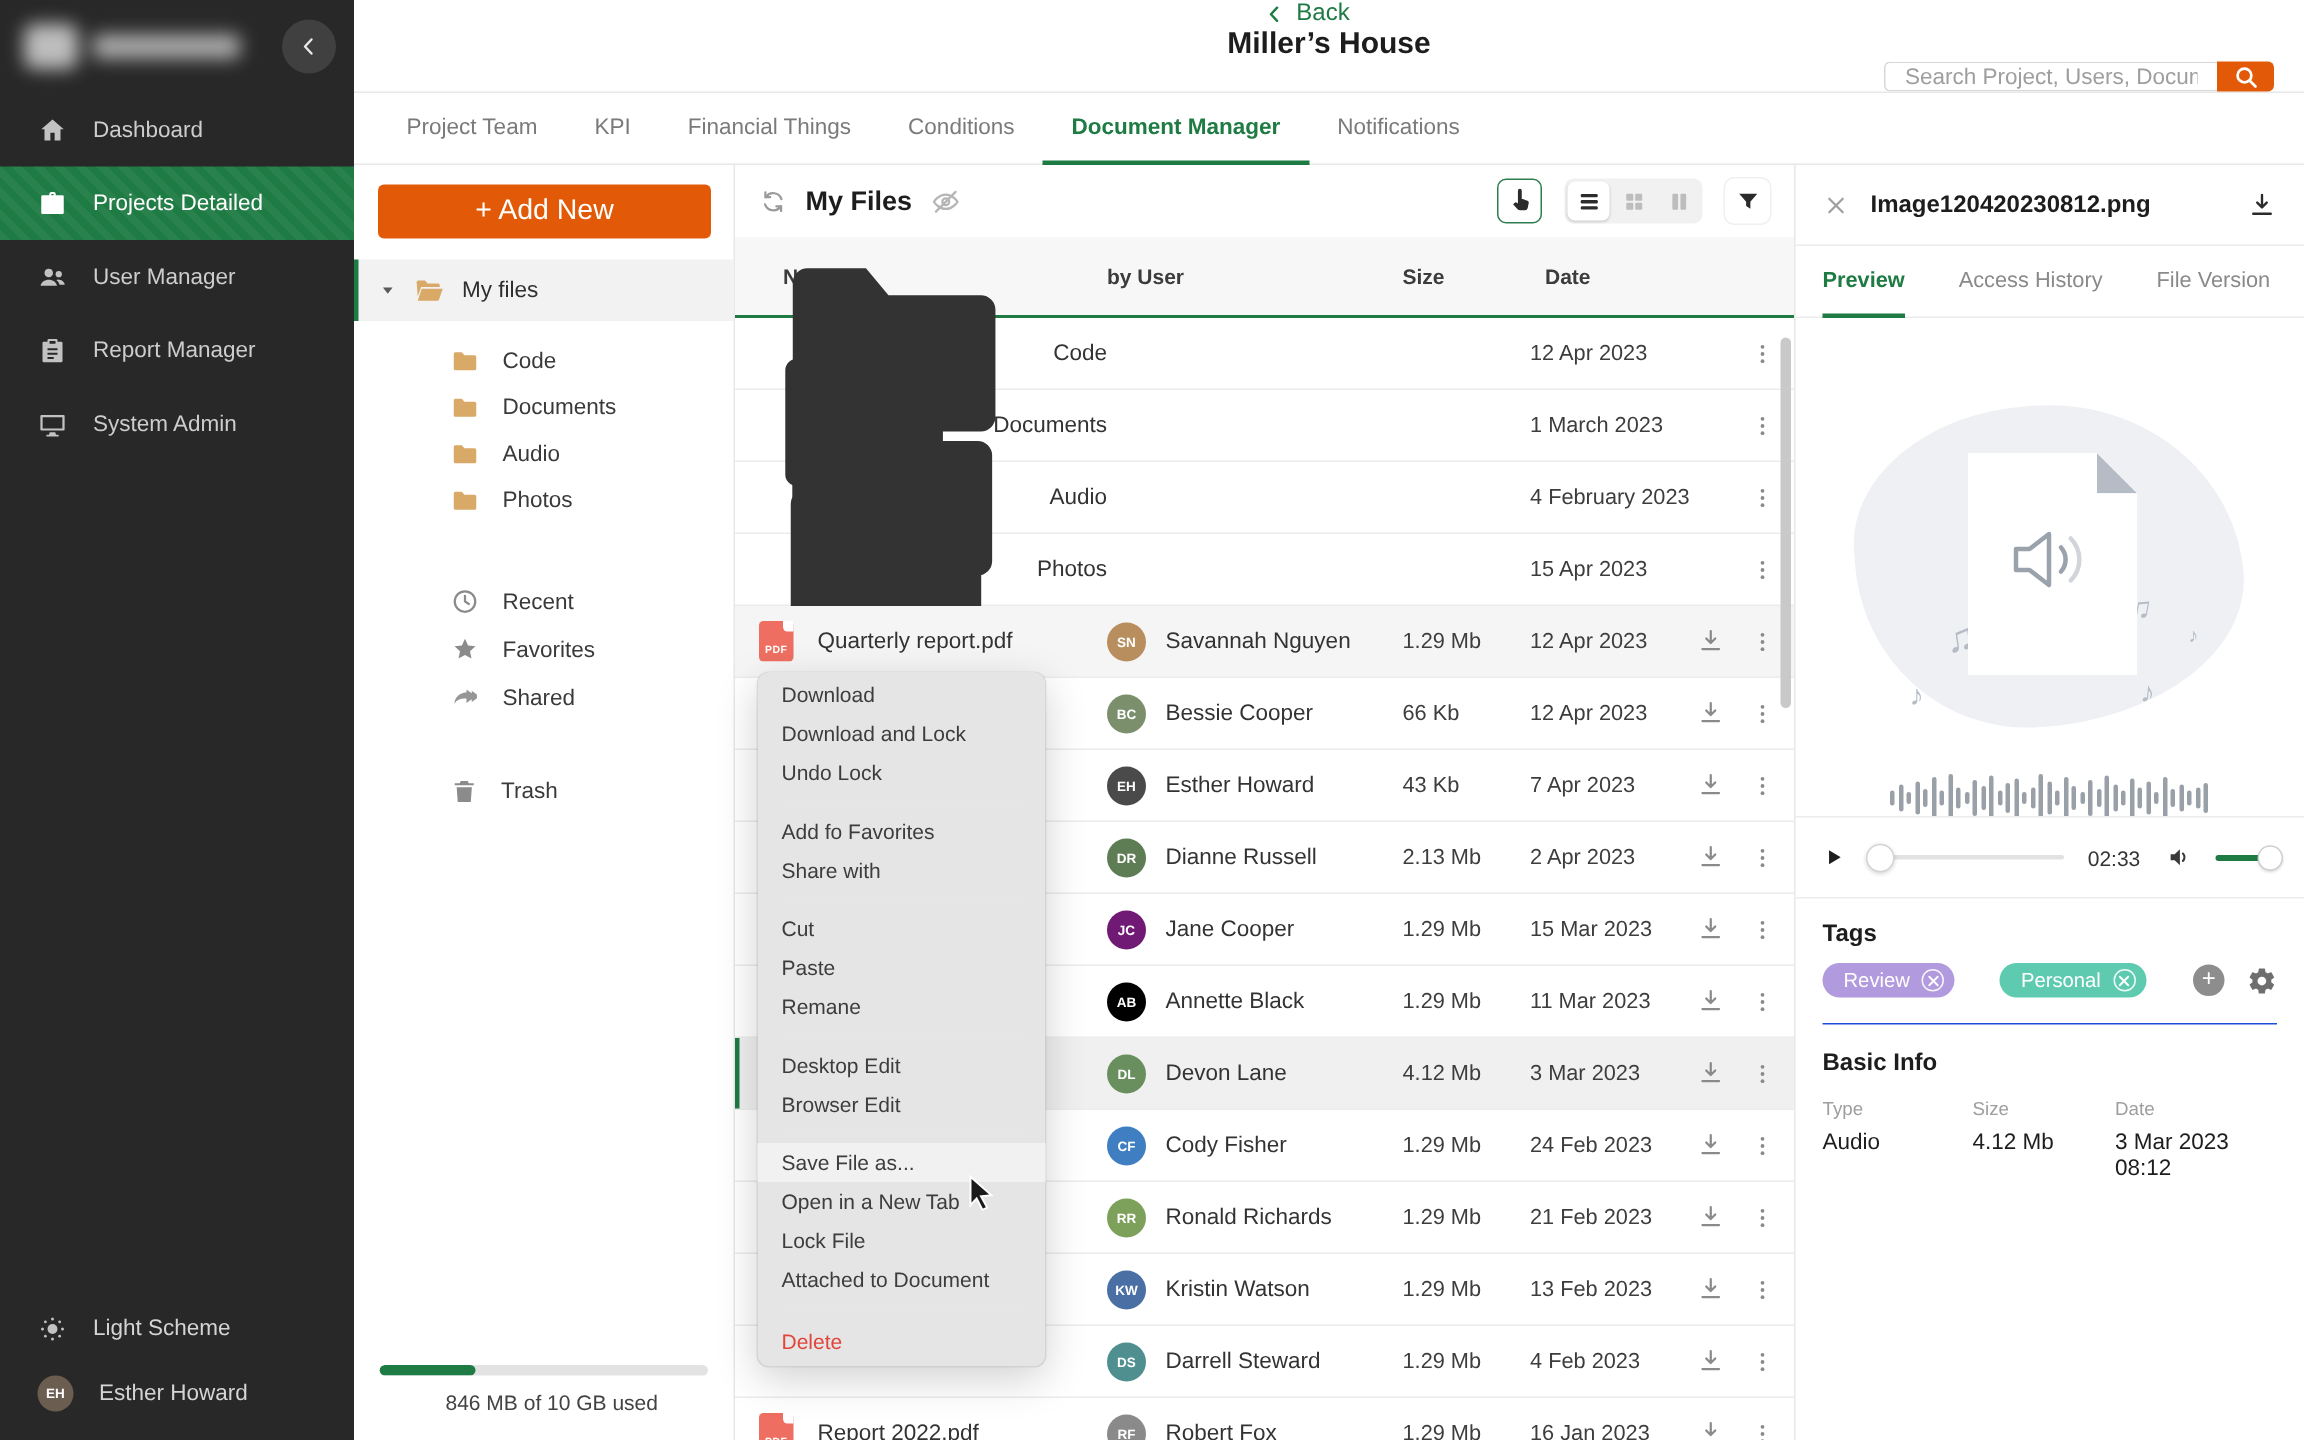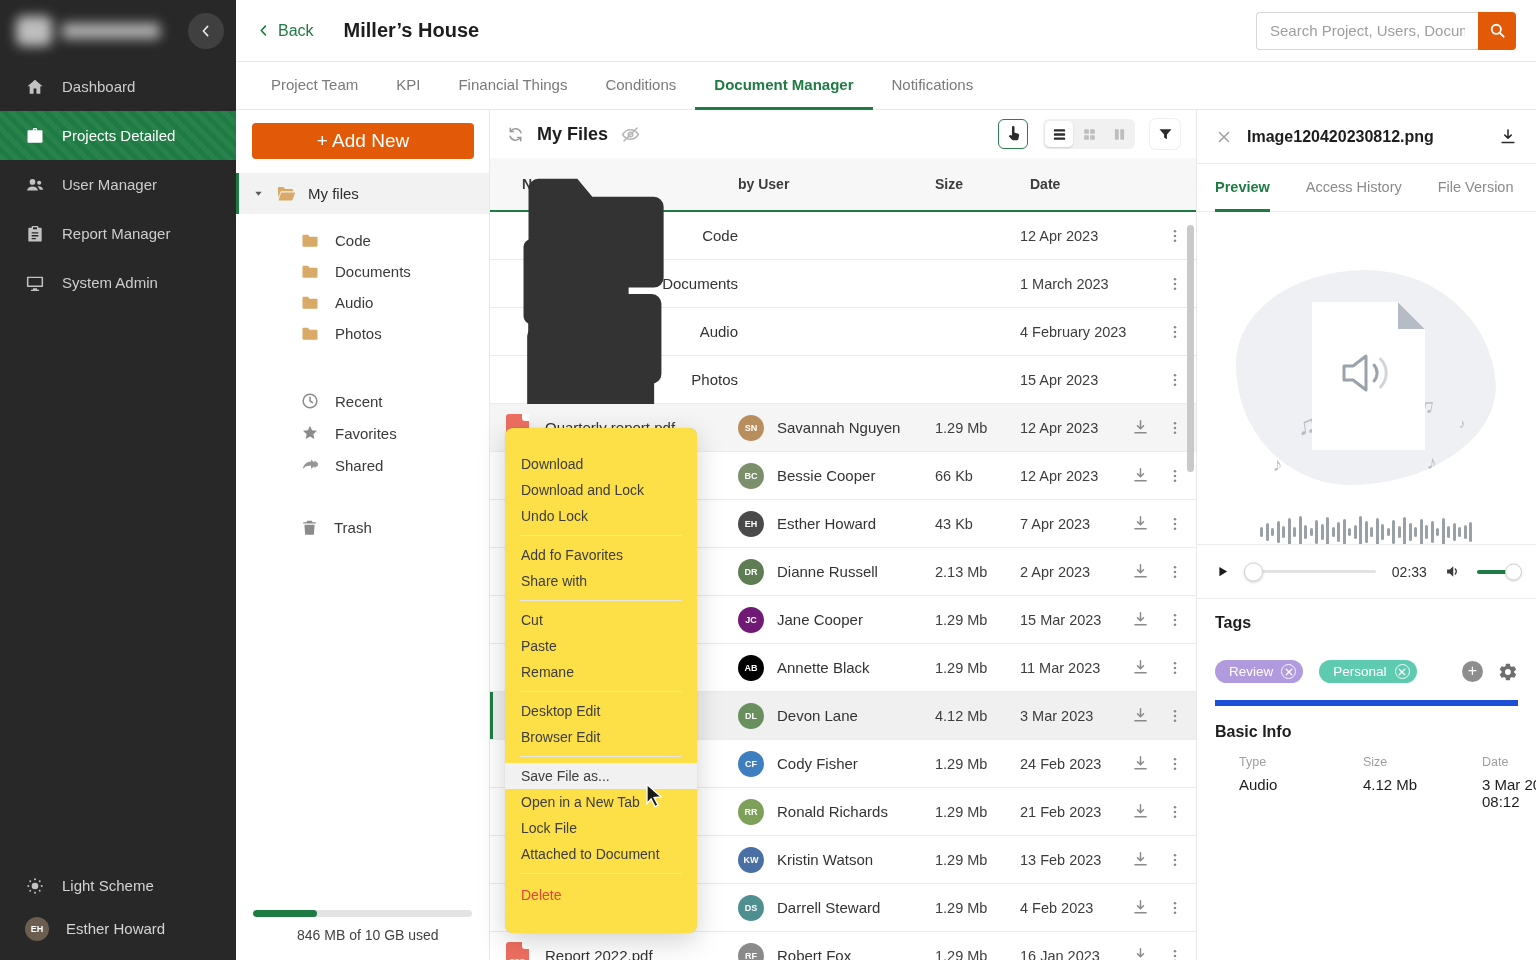--- a/index.html
+++ b/index.html
@@ -28,21 +28,21 @@
     background-image:repeating-linear-gradient(45deg, rgba(255,255,255,.05) 0 5px, rgba(255,255,255,0) 5px 10px);}
   .nav-item.active .ic{color:#fff}
   .sidebar-footer{position:absolute; left:0; right:0; bottom:10px;}
   .foot-item{height:43px; display:flex; align-items:center; gap:17px; padding:0 25px; font-size:15px; color:#d4d4d4; cursor:pointer;}
   .foot-item .ic{width:20px; height:20px; color:#c2c2c2}
   .mini-avatar{width:24px; height:24px; border-radius:50%; display:flex; align-items:center; justify-content:center;
     color:#fff; font-size:9px; font-weight:bold; flex:none;}
 
   
   .topbar{position:absolute; left:236px; top:0; right:0; height:62px; background:#fff;
-    border-bottom:1px solid #e8e8e8; display:flex; align-items:center; padding:0 20px;}
+    border-bottom:1px solid #e8e8e8; display:flex; align-items:center; padding:0 20px;flex-direction:column;}
   .back{display:flex; align-items:center; gap:7px; color:#1e7b43; font-size:16px; cursor:pointer; margin-right:30px;}
   .back .ic{width:15px; height:15px}
   .page-title{font-size:20px; font-weight:bold; color:#1d1d1d;}
   .search{margin-left:auto; display:flex; height:38px;}
   .search input{width:222px; border:1px solid #d7d7d7; border-right:none; border-radius:4px 0 0 4px;
     padding:0 13px; font-size:15px; color:#555; outline:none; font-family:inherit;}
   .search input::placeholder{color:#9e9e9e}
   .search-btn{width:38px; background:#e25a08; border:none; border-radius:0 4px 4px 0; cursor:pointer;
     display:flex; align-items:center; justify-content:center;}
   .search-btn .ic{width:19px;height:19px}
@@ -114,22 +114,22 @@
   .avatar{width:26px; height:26px; border-radius:50%; display:flex; align-items:center; justify-content:center;
     color:#fff; font-size:9px; font-weight:bold; flex:none;}
   .cell-size{width:85px; font-size:14.5px; color:#3d3d3d;}
   .cell-date{width:110px; font-size:14.5px; color:#3d3d3d;}
   .cell-actions{flex:1; display:flex; justify-content:flex-end; align-items:center; gap:16px; padding-right:12px;}
   .dl-icon{width:19px; height:19px; color:#8a8a8a; cursor:pointer;}
   .kebab{width:18px; height:18px; color:#8a8a8a; cursor:pointer;}
   .vscroll{position:absolute; right:2px; top:115px; width:7px; height:247px; background:#c9c9c9; border-radius:4px; cursor:pointer;}
 
   
-  .context-menu{position:absolute; left:505px; top:428px; width:192px; background:#fde047; border-radius:8px;
-    box-shadow:0 8px 28px rgba(0,0,0,.18), 0 0 1px rgba(0,0,0,.2); padding:23px 0; z-index:40;}
+  .context-menu{position:absolute; left:505px; top:448px; width:192px; background:#e5e5e5; border-radius:8px;
+    box-shadow:0 8px 28px rgba(0,0,0,.18), 0 0 1px rgba(0,0,0,.2); padding:2px 0; z-index:40;}
   .menu-item{height:26px; display:flex; align-items:center; padding:0 16px; font-size:14px; color:#3d3d3d; cursor:pointer; white-space:nowrap;}
   .menu-item.highlighted{background:#f1f1f1;}
   .menu-item.danger{color:#e2443b; height:30px;}
   .menu-divider{height:1px; background:#e6e6e6; margin:6px 15px;}
   .cursor{position:absolute; left:643px; top:783px; width:22px; height:24px; z-index:50; pointer-events:none;}
 
   
   .detail{position:absolute; left:1196px; top:110px; right:0; bottom:0; background:#fff; border-left:1px solid #e8e8e8;}
   .detail-header{height:54px; display:flex; align-items:center; gap:14px; padding:0 18px; border-bottom:1px solid #ececec;}
   .close-x{width:18px; height:18px; color:#9e9e9e; cursor:pointer; flex:none;}
@@ -157,33 +157,33 @@
   .progress-knob{position:absolute; top:50%; transform:translate(-3px,-50%); width:19px; height:19px; border-radius:50%;
     background:#fff; border:1px solid #d4d4d4; box-shadow:0 1px 3px rgba(0,0,0,.18);}
   .time{font-size:14px; color:#333; min-width:40px; text-align:right;}
   .vol-icon{width:21px; height:21px; color:#3a3a3a; cursor:pointer; margin-left:6px;}
   .volume{position:relative; width:46px; height:4px; background:#1e7b43; border-radius:2px; cursor:pointer; margin-left:4px;}
   .volume-knob{position:absolute; right:-4px; top:50%; transform:translateY(-50%); width:17px; height:17px; border-radius:50%;
     background:#fff; border:1px solid #cfcfcf; box-shadow:0 1px 2px rgba(0,0,0,.15);}
 
   .tags-section{padding:15px 18px 0;}
   .section-heading{font-size:16px; font-weight:bold; color:#1d1d1d;}
-  .chips-row{display:flex; align-items:center; gap:16px; margin-top:28px; padding-bottom:17px; border-bottom:6px solid #1d4ed8;}
+  .chips-row{display:flex; align-items:center; gap:30px; margin-top:10px; padding-bottom:17px; border-bottom:1px solid #1d4ed8;}
   .chip{height:23px; border-radius:12px; color:#fff; font-size:13.5px; display:flex; align-items:center; gap:8px; padding:0 7px 0 14px; cursor:default;}
   .chip-x{width:15px; height:15px; border-radius:50%; border:1.4px solid rgba(255,255,255,.9); color:#fff;
     display:flex; align-items:center; justify-content:center; cursor:pointer;}
   .chip-x svg{width:8px; height:8px}
   .chip-actions{margin-left:auto; display:flex; align-items:center; gap:15px;}
   .plus-btn{width:21px; height:21px; border-radius:50%; background:#8d8d8d; color:#fff; border:none; cursor:pointer;
     font-size:16px; line-height:1; display:flex; align-items:center; justify-content:center; padding-bottom:2px;}
   .gear-btn{width:20px; height:20px; color:#6e6e6e; cursor:pointer;}
 
   .basic-info{padding:17px 18px;}
   .info-grid{display:flex; margin-top:14px;}
-  .info-field{min-width:100px;margin-left:24px;}
+  .info-field{min-width:100px;}
   .info-field:nth-child(2){min-width:95px;}
   .info-label{font-size:12.5px; color:#9e9e9e;}
   .info-value{font-size:15px; color:#1d1d1d; margin-top:7px;}
 </style>
 </head>
 <body>
 
 <div class="app">
 
   <aside class="sidebar">

